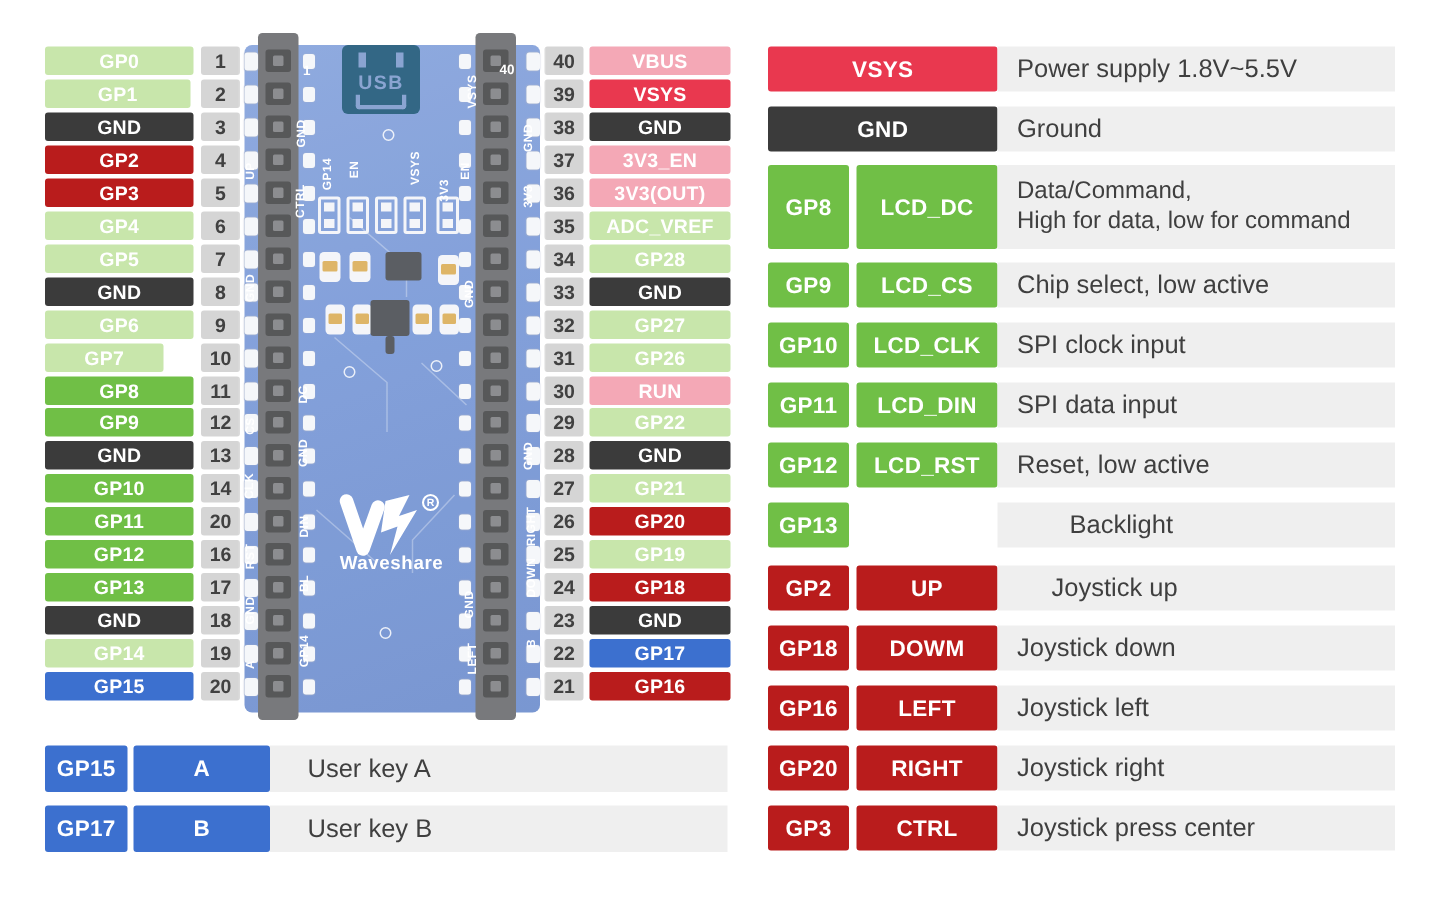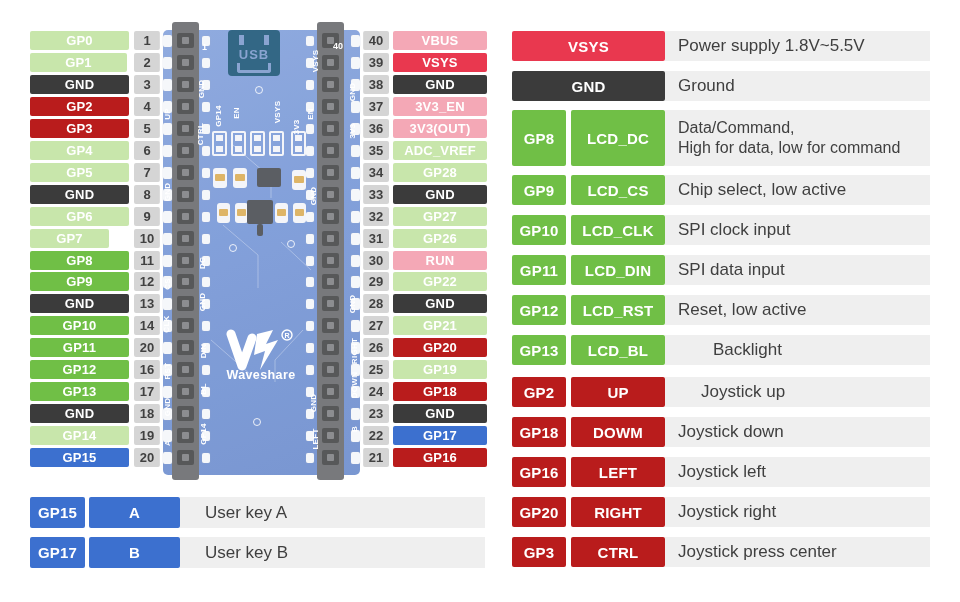--- a/index.html
+++ b/index.html
@@ -476,21 +476,20 @@
     <div class="badge lg-badge" data-type="green" style="left: 571px; top: 255px; width: 94px; height: 30px;">LCD_DIN</div>
     <div class="lg-desc" style="left: 665px; top: 255px; width: 265px; height: 30px;">
       <span>SPI data input</span>
     </div>
     <div class="badge lg-badge" data-type="green" style="left: 512px; top: 295px; width: 54px; height: 30px;">GP12</div>
     <div class="badge lg-badge" data-type="green" style="left: 571px; top: 295px; width: 94px; height: 30px;">LCD_RST</div>
     <div class="lg-desc" style="left: 665px; top: 295px; width: 265px; height: 30px;">
       <span>Reset, low active</span>
     </div>
     <div class="badge lg-badge" data-type="green" style="left: 512px; top: 335px; width: 54px; height: 30px;">GP13</div>
-    <div class="badge lg-badge" data-type="green" style="left: 571px; top: 335px; width: 94px; height: 30px;">LCD_BL</div>
     <div class="lg-desc" style="left: 665px; top: 335px; width: 265px; height: 30px; padding-left: 48px;">
       <span>Backlight</span>
     </div>
     <div class="badge lg-badge" data-type="teal" style="left: 512px; top: 377px; width: 54px; height: 30px;">GP2</div>
     <div class="badge lg-badge" data-type="teal" style="left: 571px; top: 377px; width: 94px; height: 30px;">UP</div>
     <div class="lg-desc" style="left: 665px; top: 377px; width: 265px; height: 30px; padding-left: 36px;">
       <span>Joystick up</span>
     </div>
     <div class="badge lg-badge" data-type="teal" style="left: 512px; top: 417px; width: 54px; height: 30px;">GP18</div>
     <div class="badge lg-badge" data-type="teal" style="left: 571px; top: 417px; width: 94px; height: 30px;">DOWM</div>

